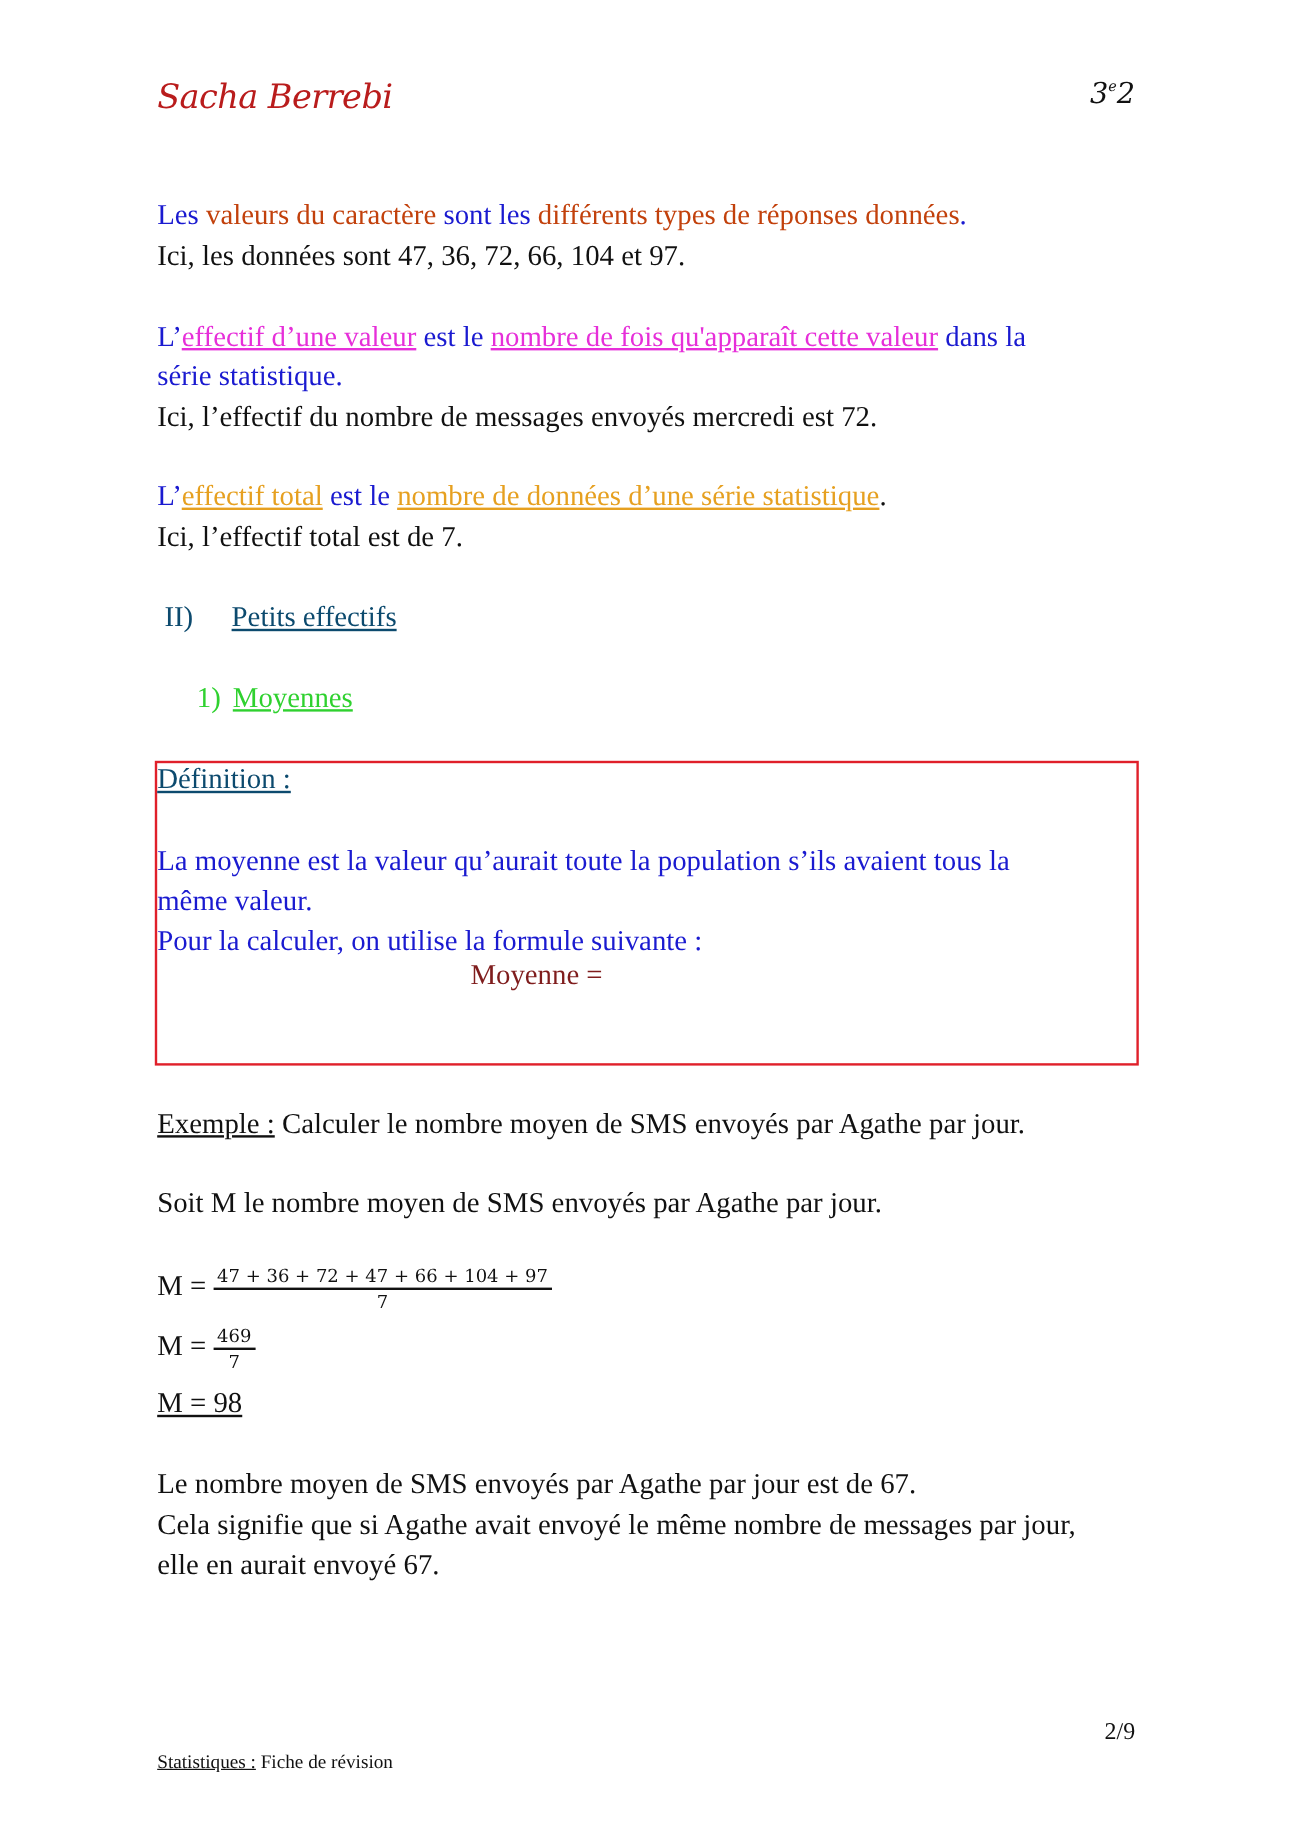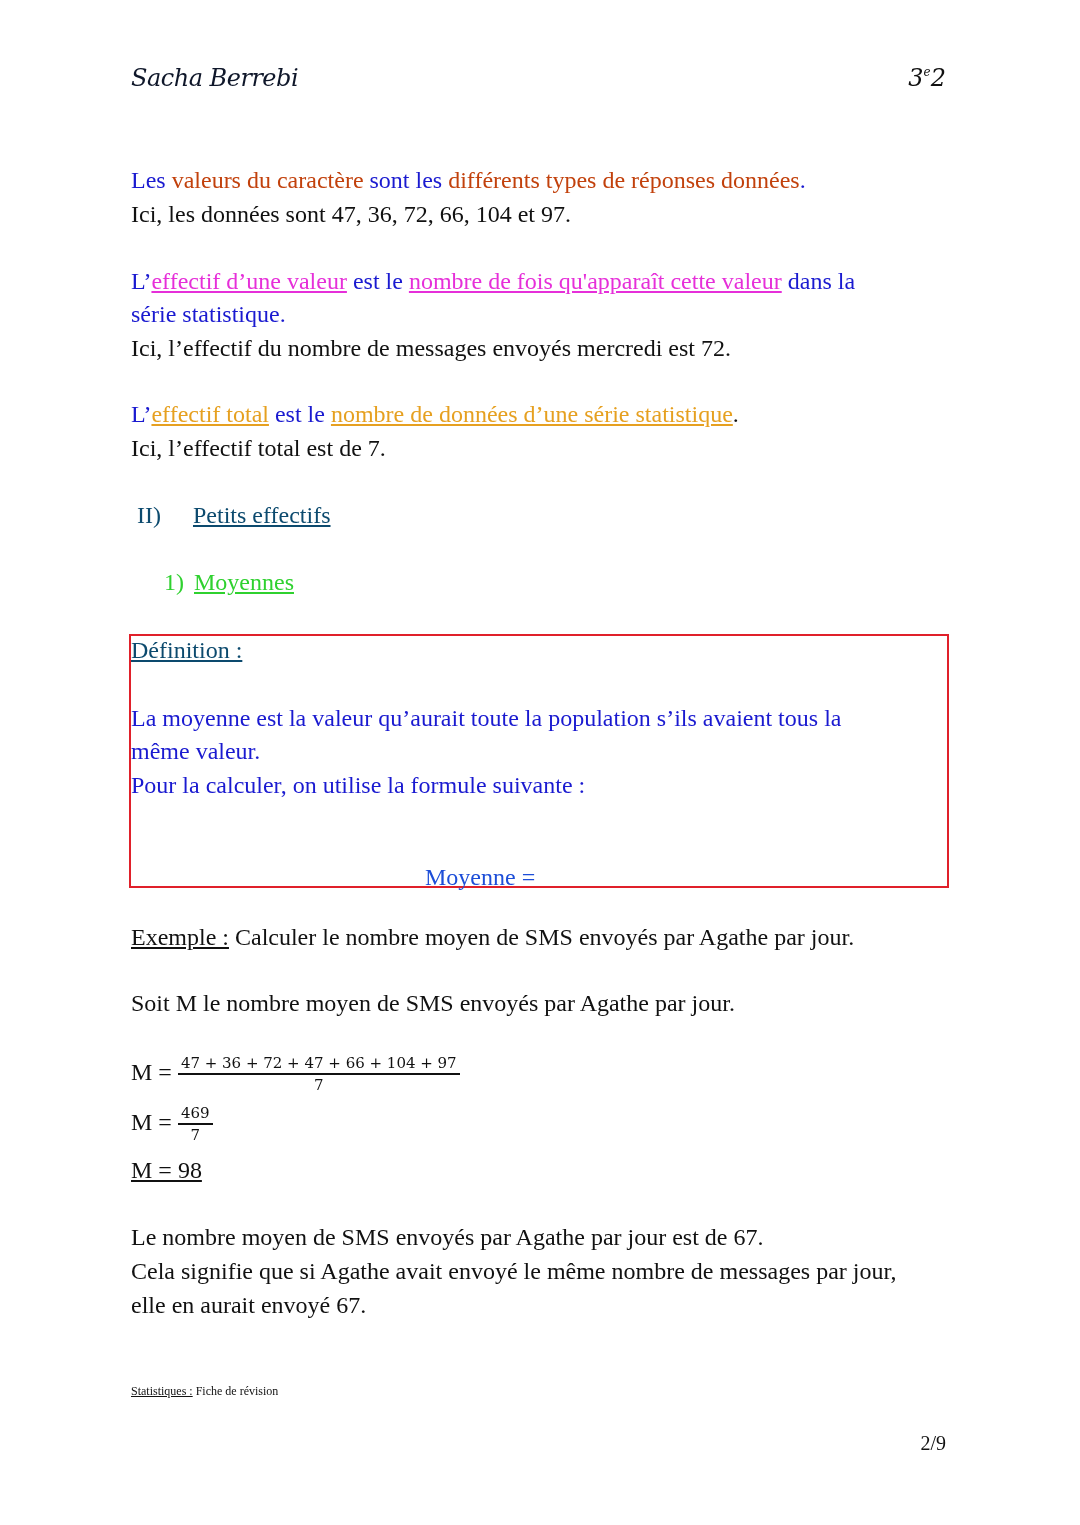--- a/index.html
+++ b/index.html
@@ -1,38 +1,38 @@
 <!DOCTYPE html>
 <html><head>
 <meta charset="utf-8">
 <style>
   html, body { margin: 0; padding: 0; background: #ffffff; }
   body { width: 1080px; height: 1525px; position: relative; overflow: hidden;
          font-family: "Liberation Serif", serif; color: #111; }
   .abs { position: absolute; }
   .line { position: absolute; left: 131px; font-size: 24px; line-height: 34px; white-space: nowrap; }
-  .header-left { left: 131px; top: 64px; font-family: "DejaVu Serif", serif; font-style: italic; font-size: 24px; color: #0f172a; letter-spacing: -0.5px; }
+  .header-left { left: 131px; top: 64px; font-family: "DejaVu Serif", serif; font-style: italic; font-size: 28px; color: #b91c1c; letter-spacing: -0.5px; }
   .header-right { right: 134px; top: 64px; font-family: "DejaVu Serif", serif; font-style: italic; font-size: 24px; color: #111; }
   .header-right sup { font-size: 12px; vertical-align: 10px; }
   .blue { color: #1a1ad0; }
   .purple { color: #c2410c; }
   .magenta { color: #e62fd9; text-decoration: underline; }
   .orange { color: #e6a020; text-decoration: underline; }
   .red { color: #0c4a6e; }
   .green { color: #2fd12f; }
   .u { text-decoration: underline; }
   .def-box { position: absolute; left: 129px; top: 634px; width: 816px; height: 250px; border: 2px solid #e0202a; }
   .frac { display: inline-flex; flex-direction: column; align-items: center; vertical-align: middle; font-family: "DejaVu Serif", serif; }
   .frac .num { border-bottom: 2px solid currentColor; padding: 0 3px 1px 3px; }
   .frac .den { padding-top: 1px; }
-  .formula { position: absolute; left: 392px; top: 864px; font-size: 24px; color: #1d4ed8; white-space: nowrap; margin-left: 33px; }
+  .formula { position: absolute; left: 392px; top: 800px; font-size: 24px; color: #7f1d1d; white-space: nowrap; }
   .formula .frac { font-style: italic; font-size: 15px; margin-left: 4px; letter-spacing: 0.5px; }
   .calc { position: absolute; left: 131px; font-size: 24px; white-space: nowrap; }
   .calc .frac { font-size: 15px; margin-left: 6px; }
-  .footer-left { left: 131px; top: 1384px; font-size: 12px; }
+  .footer-left { left: 131px; top: 1460px; font-size: 16px; }
   .footer-right { right: 134px; top: 1432px; font-size: 20px; margin-left: 36px; }
 </style>
 </head>
 <body>
 
 <div class="abs header-left">Sacha Berrebi</div>
 <div class="abs header-right"><span>3</span><sup>e</sup><span>2</span></div>
 
 <div class="line blue" style="top:163px;"><span>Les </span><span class="purple">valeurs du caractère</span><span> sont les </span><span class="purple">différents types de réponses données</span><span>.</span></div>
 <div class="line" style="top:197px;">Ici, les données sont 47, 36, 72, 66, 104 et 97.</div>

